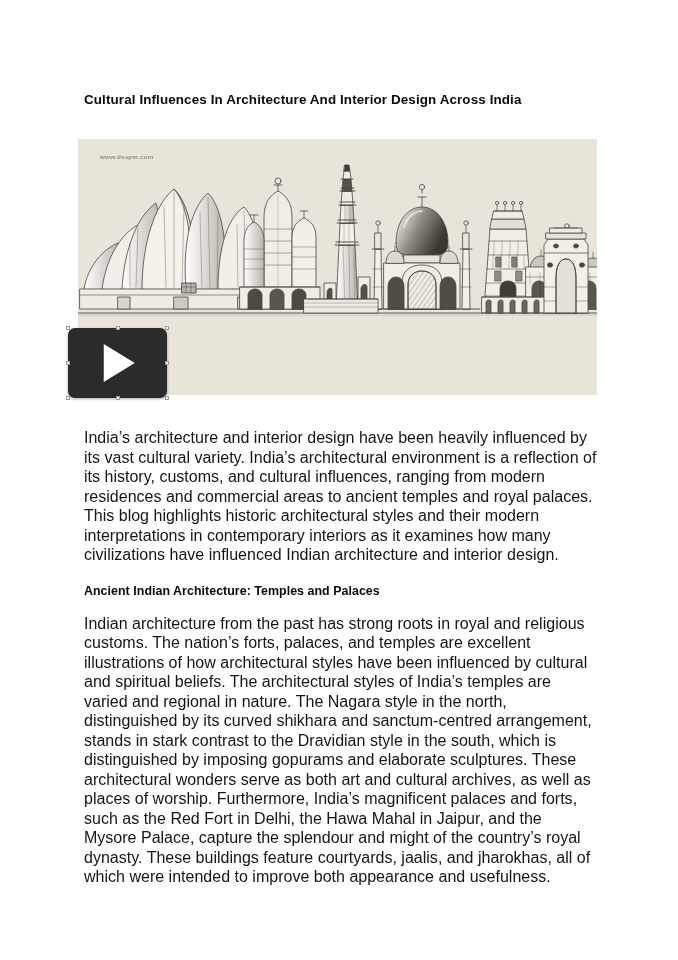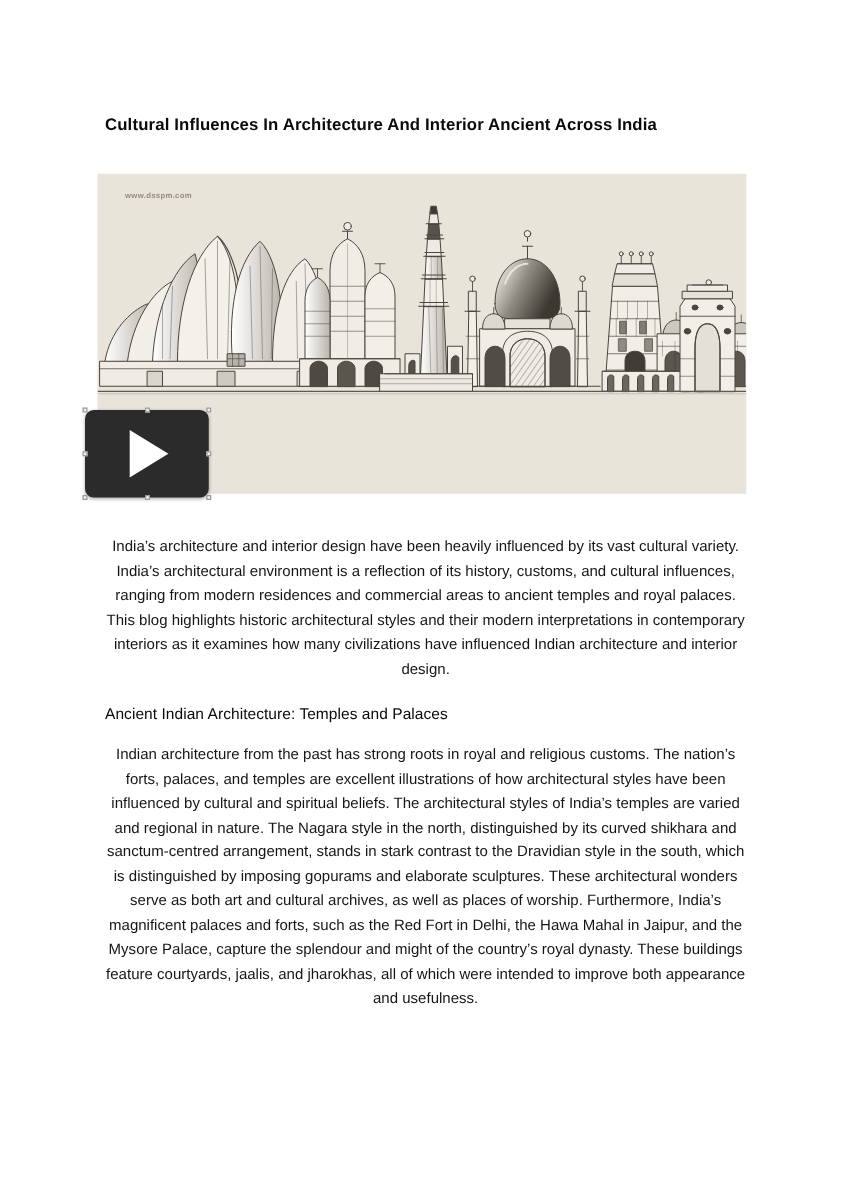--- a/index.html
+++ b/index.html
@@ -106,43 +106,43 @@
   .handle.mr { right: -2px; top: 50%;     margin-top: -2px; }
 
   
   .body-copy {
     position: absolute;
     left: 84px;
     top: 428px;
     width: 513px;
   }
   .para {
-    font-size: 12px;
+    font-size: 16px;
     line-height: 19.5px;
     color: #151515;
     margin: 0 0 17px 0;
-    text-align: center;
+    text-align: left;
     letter-spacing: 0.01px;
   }
   .subhead {
     font-size: 12.4px;
-    font-weight: normal;
+    font-weight: bold;
     line-height: 18px;
     color: #0a0a0a;
     margin: 0 0 14px 0;
     letter-spacing: 0.05px;
   }
   .para.last { margin-bottom: 12px; }
 </style>
 </head>
 <body>
 
 <div class="page">
 
-  <h1 class="doc-title">Cultural Influences In Architecture And Interior Ancient Across India</h1>
+  <h1 class="doc-title">Cultural Influences In Architecture And Interior Design Across India</h1>
 
   <div class="figure">
 
     <div class="figure-watermark">www.dsspm.com</div>
 
     <svg class="skyline" viewBox="0 0 519 182" preserveAspectRatio="xMidYMax meet">
       <defs>
         <linearGradient id="shadeL" x1="0" y1="0" x2="1" y2="0">
           <stop offset="0%" stop-color="#ffffff"></stop>
           <stop offset="100%" stop-color="#b9b4ab"></stop>

